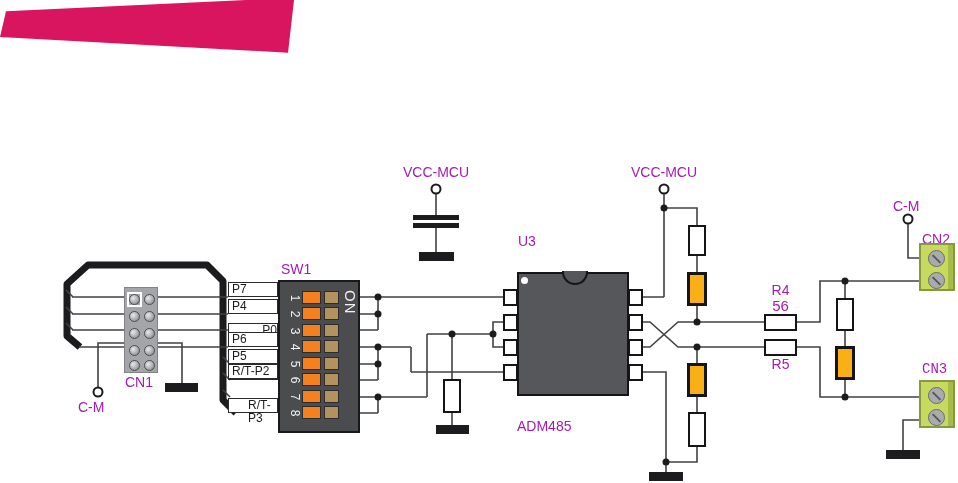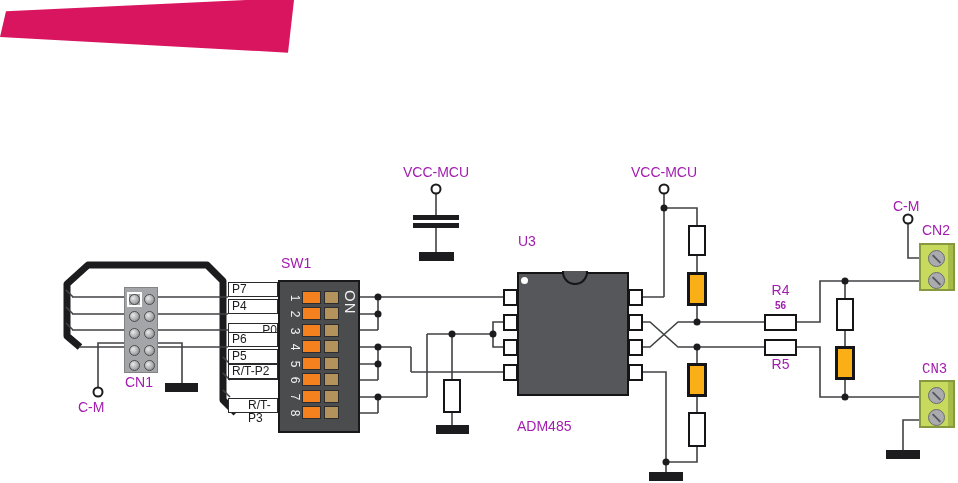--- a/index.html
+++ b/index.html
@@ -40,21 +40,21 @@
   
   .res-h{position:absolute;width:33px;height:17px;background:#fff;border:2px solid #151517;box-sizing:border-box;}
   .res-v{position:absolute;width:18px;background:#fff;border:2px solid #151517;box-sizing:border-box;}
   .ypart{position:absolute;width:20px;height:34px;background:#f9af15;border:3px solid #151517;box-sizing:border-box;}
   
   .tblock{position:absolute;width:36px;height:48px;background:#c8da5e;border:2px solid #87993e;
           box-shadow:inset -5px 0 0 #a7bb48;box-sizing:border-box;}
   .screw{position:absolute;width:17px;height:17px;border-radius:50%;background:#a9abae;
          border:1px solid #6b6c6f;box-sizing:border-box;}
   .slot{position:absolute;left:2px;top:6.5px;width:11px;height:2px;background:#57585b;transform:rotate(45deg);}
-  .small{font-size:10px;font-weight:bold;}
+  .small{font-size:15px;}
 </style>
 </head>
 <body>
 
 <div id="canvas">
 
   <div id="banner"></div>
 
   <svg class="abs" width="958" height="483" viewBox="0 0 958 483" style="left:0;top:0;">
 
@@ -133,21 +133,21 @@
 
   <div class="netlabel" style="top:282px;"><span>P7</span></div>
   <div class="netlabel" style="top:299px;"><span>P4</span></div>
   <div class="netlabel" style="top:323px;text-align:right;"><span>P0</span></div>
   <div class="netlabel" style="top:332px;"><span>P6</span></div>
   <div class="netlabel" style="top:349px;"><span>P5</span></div>
   <div class="netlabel" style="top:365px;"><span>P1</span></div>
   <div class="netlabel" style="top:364px;"><span>R/T-P2</span></div>
   <div class="netlabel" style="top:398px;padding-left:19px;"><span>R/T-P3</span></div>
 
-  <div class="lbl" style="left:281px;top:256px;">SW1</div>
+  <div class="lbl" style="left:281px;top:262px;">SW1</div>
   <div id="sw1-body">
     <div class="sw-num" style="top:9px;">1</div>
     <div class="sw-orange" style="top:9px;"></div>
       <div class="sw-tan" style="top:9px;"></div>
     <div class="sw-num" style="top:25px;">2</div>
     <div class="sw-orange" style="top:25px;"></div>
       <div class="sw-tan" style="top:25px;"></div>
     <div class="sw-num" style="top:42px;">3</div>
     <div class="sw-orange" style="top:42px;"></div>
       <div class="sw-tan" style="top:42px;"></div>
@@ -194,21 +194,21 @@
   <div class="res-v" style="left:836px;top:298px;height:33px;"></div>
   <div class="ypart" style="left:835px;top:346px;"></div>
 
   <div class="lbl lbl-c" style="left:764px;top:283px;width:33px;">R4</div>
   <div class="lbl lbl-c small" style="left:764px;top:299px;width:33px;">56</div>
   <div class="res-h" style="left:764px;top:314px;"></div>
   <div class="res-h" style="left:764px;top:339px;"></div>
   <div class="lbl lbl-c" style="left:764px;top:357px;width:33px;">R5</div>
 
   <div class="lbl" style="left:893px;top:199px;">C-M</div>
-  <div class="lbl" style="left:922px;top:223px;">CN2</div>
+  <div class="lbl" style="left:922px;top:232px;">CN2</div>
   <div class="tblock" style="left:919px;top:243px;">
     <div class="screw" style="left:7px;top:5px;">
         <div class="slot"></div>
       </div>
     <div class="screw" style="left:7px;top:27px;">
         <div class="slot"></div>
       </div>
   </div>
   <div class="lbl" style="left:922px;top:362px;font-family:Liberation Mono, monospace;">CN3</div>
   <div class="tblock" style="left:919px;top:380px;">

